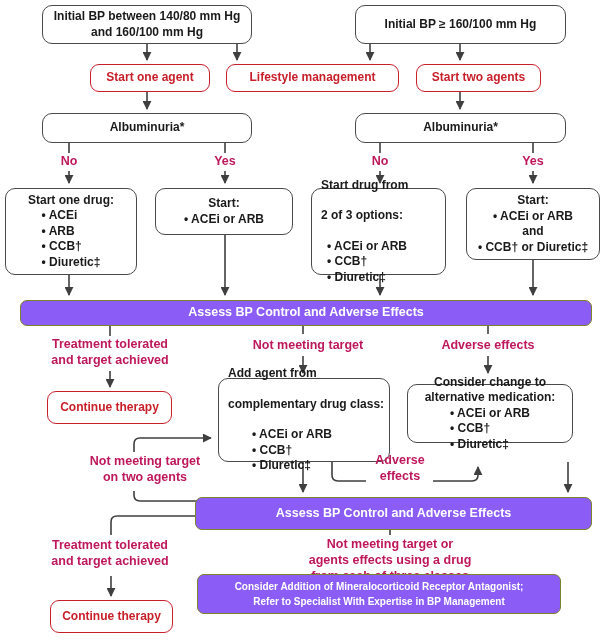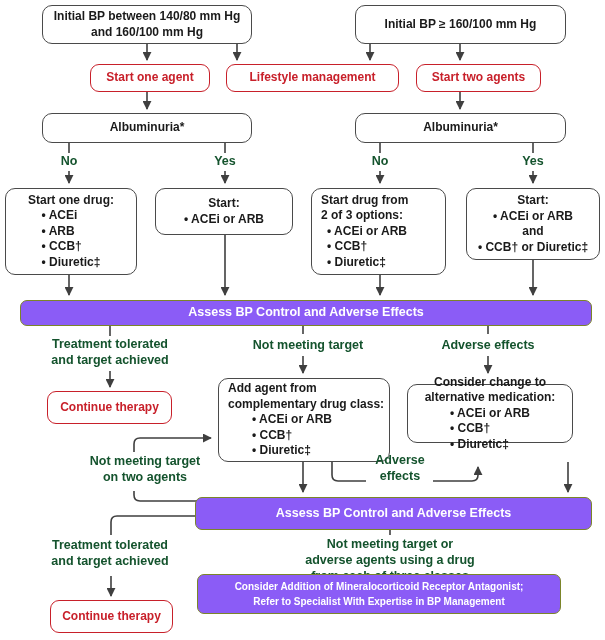--- a/index.html
+++ b/index.html
@@ -13,27 +13,27 @@
     position:absolute;background:#ffffff;border:1.6px solid #4a4a4a;border-radius:10px;
     display:flex;flex-direction:column;justify-content:center;align-items:center;
     text-align:center;font-size:12px;line-height:15.5px;box-sizing:border-box;padding:2px 4px;
   }
   .box div{white-space:nowrap;}
   .redbox{border:1.6px solid #c8202a;color:#c8202a;border-radius:9px;align-items:center;}
   .greenbar{
     background:#8b5cf6;border:1.6px solid #7b8529;border-radius:7px;color:#ffffff;
     font-size:12.5px;
   }
-  .align-left{align-items:flex-start;text-align:left;padding-left:9px;}
+  .align-left{align-items:flex-start;text-align:left;padding-left:9px;gap:15px;}
   .bullets{display:flex;flex-direction:column;align-items:flex-start;text-align:left;justify-content:center;}
   .bullets-center{align-self:center;}
   .indent{margin-left:24px;}
   .indent-sm{margin-left:6px;}
   .teal{
-    position:absolute;color:#14532d;font-size:12.5px;line-height:16px;text-align:center;
+    position:absolute;color:#be185d;font-size:12.5px;line-height:16px;text-align:center;
   }
   .teal div{white-space:nowrap;}
 </style>
 </head>
 <body>
 
 <div id="stage">
 
   <svg id="connectors" viewBox="0 0 605 640" xmlns="http://www.w3.org/2000/svg">
     <defs>
@@ -200,21 +200,21 @@
   <div class="box greenbar" style="left:195px;top:497px;width:397px;height:33px">
     <div>Assess BP Control and Adverse Effects</div>
   </div>
 
   <div class="teal" style="left:30px;top:537px;width:160px">
     <div>Treatment tolerated</div>
     <div>and target achieved</div>
   </div>
   <div class="teal" style="left:280px;top:536px;width:220px">
     <div>Not meeting target or</div>
-    <div>adverse agents using a drug</div>
+    <div>agents effects using a drug</div>
     <div>from each of three classes</div>
   </div>
 
   <div class="box redbox" style="left:50px;top:600px;width:123px;height:33px">
     <div>Continue therapy</div>
   </div>
 
   <div class="box greenbar" style="left:197px;top:574px;width:364px;height:40px;font-size:10px">
     <div>Consider Addition of Mineralocorticoid Receptor Antagonist;</div>
     <div>Refer to Specialist With Expertise in BP Management</div>

